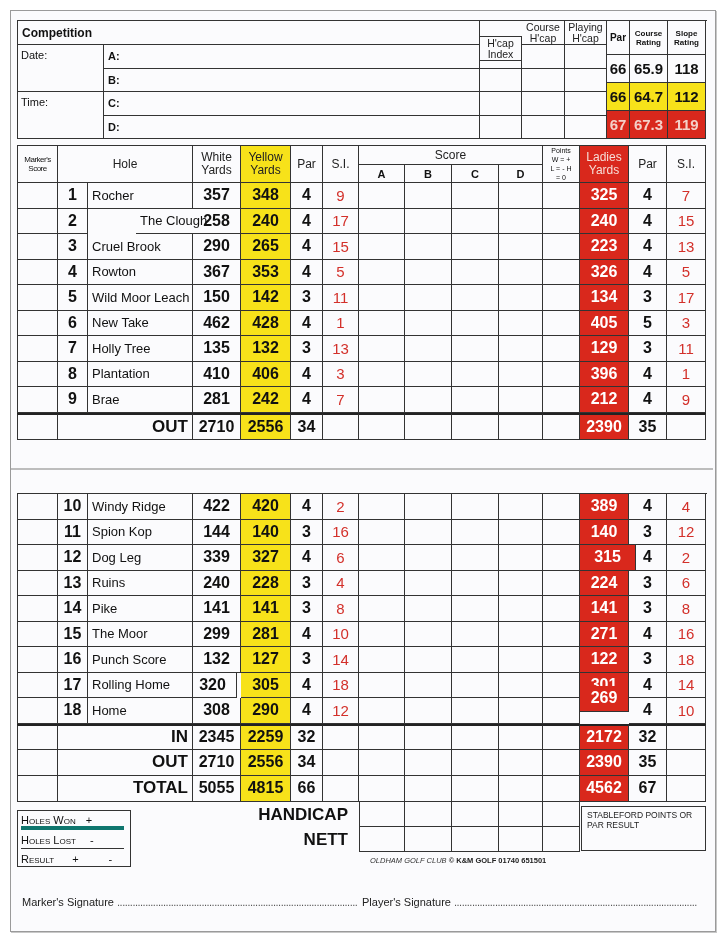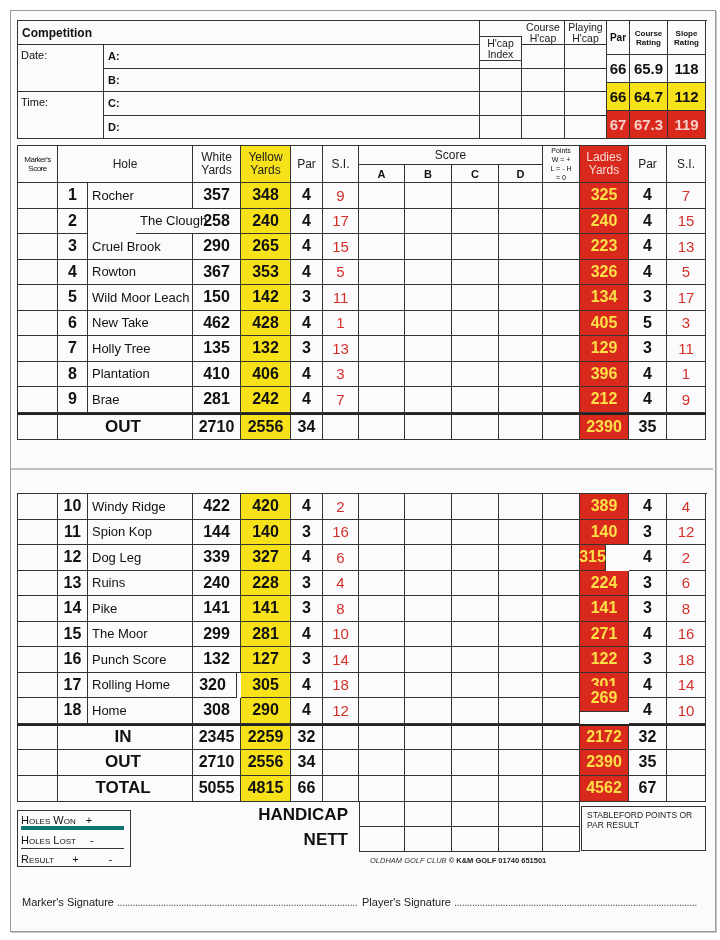--- a/index.html
+++ b/index.html
@@ -7,24 +7,24 @@
   .card { position:absolute; left:10px; top:10px; width:704px; height:920px; background:#fbfbfd; border:1px solid #9a9a9a; box-shadow: 1px 1px 0 #c8c8c8; }
   .abs { position:absolute; box-sizing:border-box; }
   .cell { position:absolute; box-sizing:border-box; border-right:1px solid #333; border-bottom:1px solid #333; display:flex; align-items:center; justify-content:center; }
   .lbl { font-size:10.5px; line-height:11px; text-align:center; color:#222; }
   .tiny { font-size:8px; line-height:9px; text-align:center; }
   .big { font-size:17px; font-weight:bold; }
   .num { font-size:16px; font-weight:bold; }
   .name { justify-content:flex-start; padding-left:4px; font-size:13px; }
   .si { color:#d3302a; font-size:15px; }
   .yellow { background:#f7e21a; }
-  .red { background:#d9281c; color:#fde047; }
+  .red { background:#d9281c; color:#ffffff; }
   .sc-hdr { font-weight:bold; font-size:11px; }
   .left { justify-content:flex-start; padding-left:4px; }
-  .right { padding-right:4px; }
+  .right { justify-content:flex-end; padding-right:4px; }
   .sig { font-size:11px; color:#222; }
   .small-caps { font-variant: small-caps; font-size:11px; }
 </style>
 </head>
 <body>
 
 <div class="card"></div>
 
 <div class="abs" style="left:17px;top:20px;width:690px;height:119px;border:1px solid #333;border-right:none;border-bottom:none;"></div>
 
@@ -569,21 +569,21 @@
       <span>4</span>
     </div>
     <div class="cell si" style="left: 323px; top: 545px; width: 36px; height: 25.5px;">
       <span>6</span>
     </div>
     <div class="cell " style="left: 359px; top: 545px; width: 46px; height: 25.5px;"></div>
     <div class="cell " style="left: 405px; top: 545px; width: 47px; height: 25.5px;"></div>
     <div class="cell " style="left: 452px; top: 545px; width: 47px; height: 25.5px;"></div>
     <div class="cell " style="left: 499px; top: 545px; width: 44px; height: 25.5px;"></div>
     <div class="cell " style="left: 543px; top: 545px; width: 37px; height: 25.5px;"></div>
-    <div class="cell num red" style="left: 580px; top: 545px; width: 26px; height: 25.5px; align-items: center;">
+    <div class="cell num red" style="left: 580px; top: 545px; width: 56px; height: 25.5px; align-items: center;">
       <span>315</span>
     </div>
     <div class="cell num" style="left: 629px; top: 545px; width: 38px; height: 25.5px;">
       <span>4</span>
     </div>
     <div class="cell si" style="left: 667px; top: 545px; width: 39px; height: 25.5px;">
       <span>2</span>
     </div>
     <div class="cell " style="left: 17px; top: 570.5px; width: 41px; height: 25.5px;;border-left:1px solid #333;"></div>
     <div class="cell big" style="left: 58px; top: 570.5px; width: 30px; height: 25.5px;;font-size:16px;">

